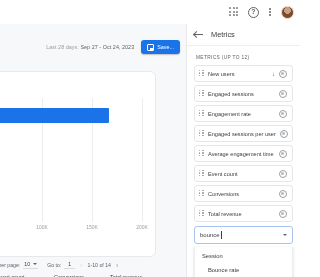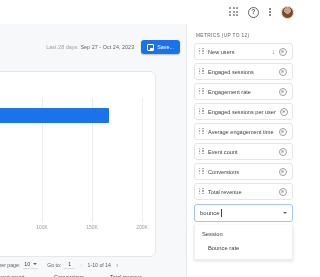--- a/index.html
+++ b/index.html
@@ -292,20 +292,24 @@
 
       </span>
       <span class="col-head">
         <span>Total revenue</span>
       </span>
     </div>
   </div>
 
   <div class="panel">
 
+    <div class="panel-head">
+      <span class="back-arrow"></span>
+      <span class="panel-title">Metrics</span>
+    </div>
 
     <div class="section-label">METRICS (UP TO 12)</div>
 
     <div class="metric-list">
 
       <div class="metric-row">
         <span class="drag-ic">
             <i></i>
             <i></i>
             <i></i>

